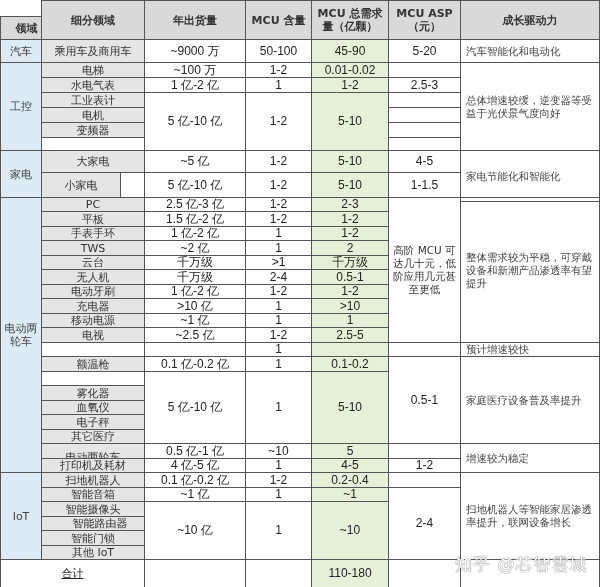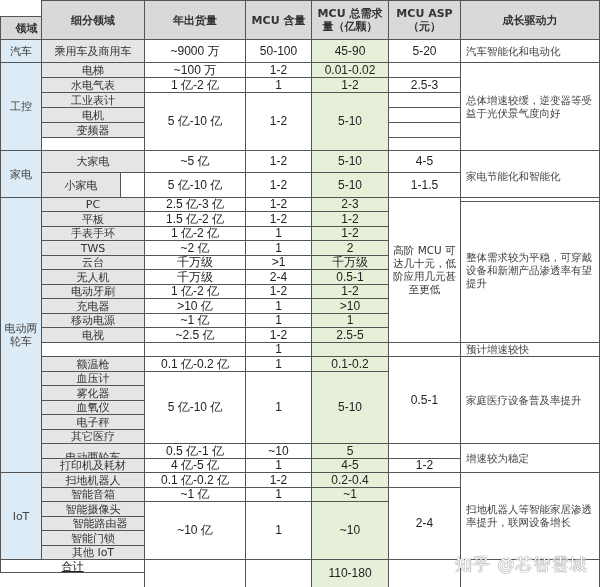--- a/index.html
+++ b/index.html
@@ -77,21 +77,20 @@
     <div class="cell sub" style="left: 41px; width: 104px; top: 211px; height: 16px;">平板</div>
     <div class="cell sub" style="left: 41px; width: 104px; top: 226px; height: 15px;">手表手环</div>
     <div class="cell sub" style="left: 41px; width: 104px; top: 240px; height: 16px;">TWS</div>
     <div class="cell sub" style="left: 41px; width: 104px; top: 255px; height: 15px;">云台</div>
     <div class="cell sub" style="left: 41px; width: 104px; top: 269px; height: 16px;">无人机</div>
     <div class="cell sub" style="left: 41px; width: 104px; top: 284px; height: 15px;">电动牙刷</div>
     <div class="cell sub" style="left: 41px; width: 104px; top: 298px; height: 16px;">充电器</div>
     <div class="cell sub" style="left: 41px; width: 104px; top: 313px; height: 15px;">移动电源</div>
     <div class="cell sub" style="left: 41px; width: 104px; top: 327px; height: 16px;">电视</div>
     <div class="cell sub" style="left: 41px; width: 104px; top: 356px; height: 16px;">额温枪</div>
-    <div class="cell sub" style="left: 41px; width: 104px; top: 371px; height: 15px;">血压计</div>
     <div class="cell sub" style="left: 41px; width: 104px; top: 385px; height: 16px;">雾化器</div>
     <div class="cell sub" style="left: 41px; width: 104px; top: 400px; height: 15px;">血氧仪</div>
     <div class="cell sub" style="left: 41px; width: 104px; top: 414px; height: 16px;">电子秤</div>
     <div class="cell sub" style="left: 41px; width: 104px; top: 429px; height: 15px;">其它医疗</div>
     <div class="cell sub" style="left: 41px; width: 104px; top: 443px; height: 28px;">电动两轮车</div>
     <div class="cell sub" style="left: 41px; width: 104px; top: 458px; height: 15px;">打印机及耗材</div>
     <div class="cell num" style="left: 144px; width: 102px; top: 197px; height: 15px;">2.5 亿-3 亿</div>
     <div class="cell num" style="left: 144px; width: 102px; top: 211px; height: 16px;">1.5 亿-2 亿</div>
     <div class="cell num" style="left: 144px; width: 102px; top: 226px; height: 15px;">1 亿-2 亿</div>
     <div class="cell num" style="left: 144px; width: 102px; top: 240px; height: 16px;">~2 亿</div>
@@ -157,20 +156,20 @@
     <div class="cell num" style="left: 144px; width: 102px; top: 501px; height: 59px;">~10 亿</div>
     <div class="cell num" style="left: 245px; width: 67px; top: 472px; height: 16px;">1-2</div>
     <div class="cell num" style="left: 245px; width: 67px; top: 487px; height: 15px;">1</div>
     <div class="cell num" style="left: 245px; width: 67px; top: 501px; height: 59px;">1</div>
     <div class="cell tot num" style="left: 311px; width: 78px; top: 472px; height: 16px;">0.2-0.4</div>
     <div class="cell tot num" style="left: 311px; width: 78px; top: 487px; height: 15px;">~1</div>
     <div class="cell tot num" style="left: 311px; width: 78px; top: 501px; height: 59px;">~10</div>
     <div class="cell num" style="left: 388px; width: 73px; top: 472px; height: 16px;"></div>
     <div class="cell num" style="left: 388px; width: 73px; top: 487px; height: 73px;">2-4</div>
     <div class="cell drv" style="left: 460px; width: 140px; top: 472px; height: 88px;">扫地机器人等智能家居渗透率提升，联网设备增长</div>
-    <div class="cell " style="left: 0px; width: 145px; top: 559px; height: 14px; text-decoration: underline;">合计</div>
+    <div class="cell " style="left: 0px; width: 145px; top: 559px; height: 29px; text-decoration: underline;">合计</div>
     <div class="cell num" style="left: 144px; width: 102px; top: 559px; height: 29px;"></div>
     <div class="cell num" style="left: 245px; width: 67px; top: 559px; height: 29px;"></div>
     <div class="cell tot num" style="left: 311px; width: 78px; top: 559px; height: 29px;">110-180</div>
     <div class="cell num" style="left: 388px; width: 73px; top: 559px; height: 29px;"></div>
     <div class="cell drv" style="left: 460px; width: 140px; top: 559px; height: 29px;"></div>
   </div>
 <div class="watermark">知乎 @芯智雲城</div>
 
 </body></html>

